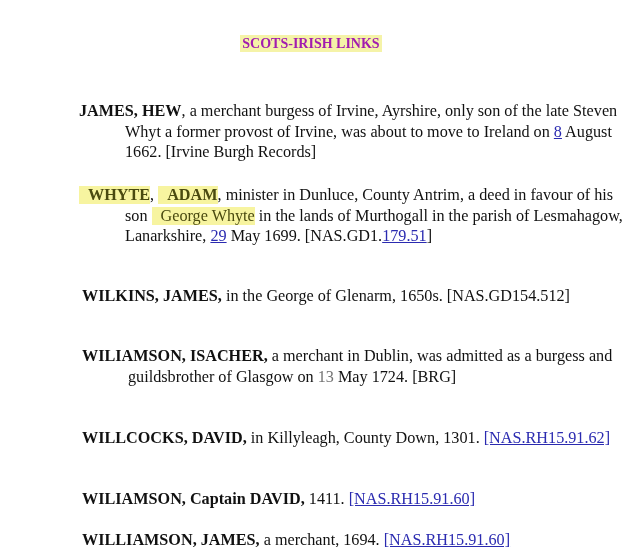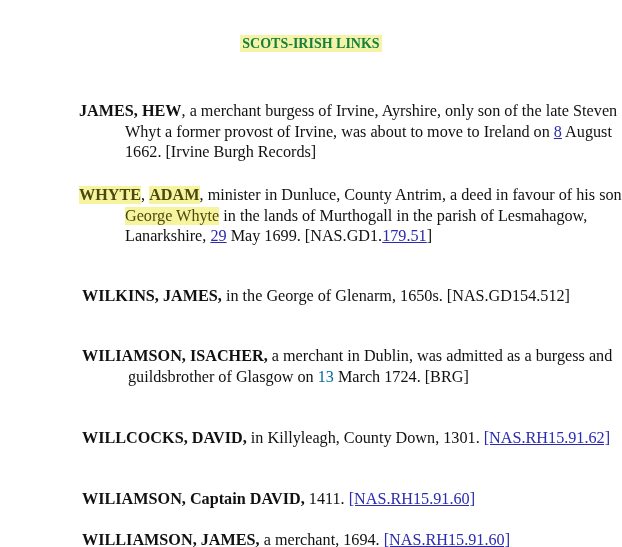--- a/index.html
+++ b/index.html
@@ -3,42 +3,42 @@
   <meta charset="utf-8">
   <style>
     html, body { margin: 0; padding: 0; background: #ffffff; }
     body {
       width: 622px; height: 547px; overflow: hidden; position: relative;
       font-family: "Liberation Serif", "DejaVu Serif", serif;
       color: #111111;
     }
     .title {
       position: absolute; top: 36px; left: 0; width: 622px; text-align: center;
-      font-size: 14px; font-weight: bold; color: #15803d;
+      font-size: 14px; font-weight: bold; color: #a21caf;
     }
     .title span { background: #f5f3a8; padding: 1px 2px; }
     .entry {
       position: absolute; font-size: 16.2px; line-height: 20.5px;
       padding-left: 46px; text-indent: -46px; width: 510px;
     }
     .entry b { font-weight: bold; }
-    .hl { background: #f7f4a0; color: #4a4a10; }
+    .hl { background: #f7f4a0; color: #4a4a10; padding-left: 9px; }
     .link { color: #2a2ab0; text-decoration: underline; }
-    .plainnum { color: #0369a1; }
+    .plainnum { color: #737373; }
   </style>
 </head>
 <body>
 
 <div class="title"><span>SCOTS-IRISH LINKS</span></div>
 
 <div class="entry" style="top:101px; left:79px;"><b>JAMES, HEW</b><span>, a merchant burgess of Irvine, Ayrshire, only son of the late Steven Whyt a former provost of Irvine, was about to move to Ireland on </span><span class="link">8</span><span> August 1662. [Irvine Burgh Records]</span></div>
 
 <div class="entry" style="top:185px; left:79px;"><b class="hl">WHYTE</b><span>, </span><b class="hl">ADAM</b><span>, minister in Dunluce, County Antrim, a deed in favour of his son </span><span class="hl">George Whyte</span><span> in the lands of Murthogall in the parish of Lesmahagow, Lanarkshire, </span><span class="link">29</span><span> May 1699. [NAS.GD1.</span><span class="link">179.51</span><span>]</span></div>
 
 <div class="entry" style="top:286px; left:82px;"><b>WILKINS, JAMES,</b><span> in the George of Glenarm, 1650s. [NAS.GD154.512]</span></div>
 
-<div class="entry" style="top:346px; left:82px;"><b>WILIAMSON, ISACHER,</b><span> a merchant in Dublin, was admitted as a burgess and guildsbrother of Glasgow on </span><span class="plainnum">13</span><span> March 1724. [BRG]</span></div>
+<div class="entry" style="top:346px; left:82px;"><b>WILIAMSON, ISACHER,</b><span> a merchant in Dublin, was admitted as a burgess and guildsbrother of Glasgow on </span><span class="plainnum">13</span><span> May 1724. [BRG]</span></div>
 
 <div class="entry" style="top:428px; left:82px;"><b>WILLCOCKS, DAVID,</b><span> in Killyleagh, County Down, 1301. </span><span class="link">[NAS.RH15.91.62]</span></div>
 
 <div class="entry" style="top:489px; left:82px;"><b>WILIAMSON, Captain DAVID,</b><span> 1411. </span><span class="link">[NAS.RH15.91.60]</span></div>
 
 <div class="entry" style="top:530px; left:82px;"><b>WILLIAMSON, JAMES,</b><span> a merchant, 1694. </span><span class="link">[NAS.RH15.91.60]</span></div>
 
 </body></html>

